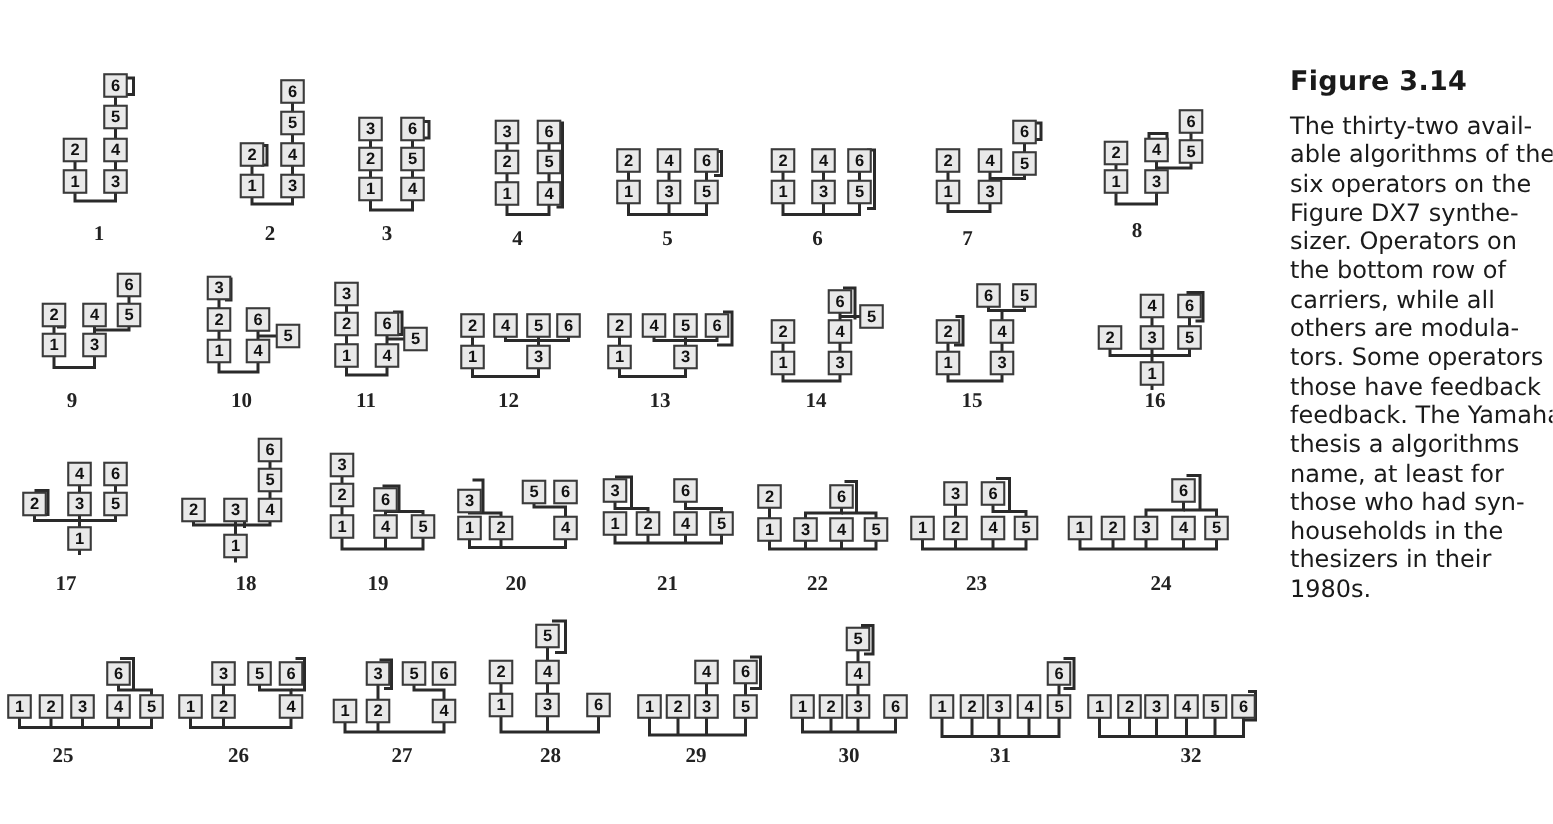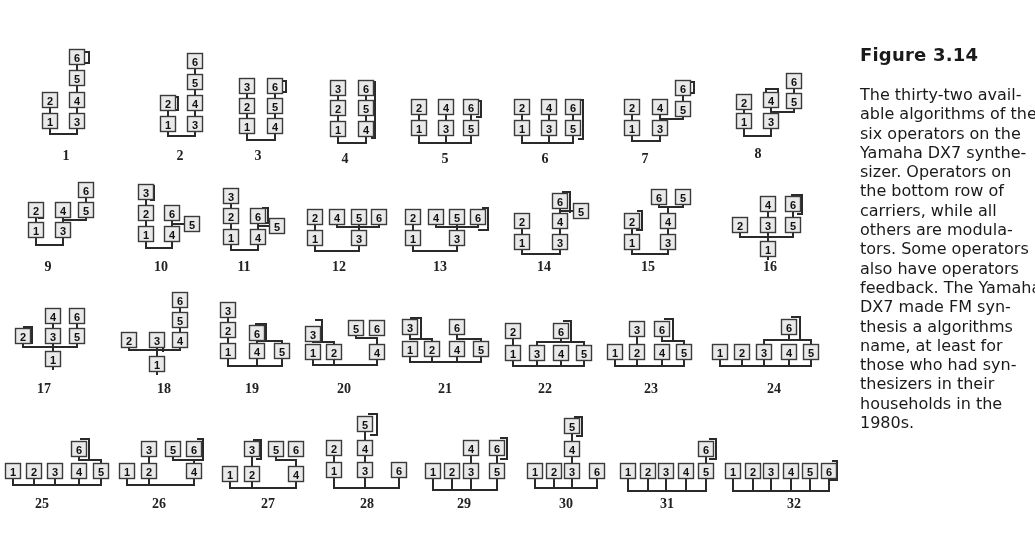--- a/index.html
+++ b/index.html
@@ -5,21 +5,21 @@
   html, body { margin:0; padding:0; background:#ffffff; }
   body { width:1035px; height:549px; position:relative; overflow:hidden; font-family:"Liberation Sans", sans-serif; }
   #figure-area { position:absolute; left:0; top:0; width:845px; height:549px; }
   #figure-svg { position:absolute; left:0; top:0; }
   .op-box { fill:#e9e9e9; stroke:#3a3a3a; stroke-width:1.4; }
   .op-label { font-family:"Liberation Sans", sans-serif; font-weight:bold; font-size:11px; fill:#111; text-anchor:middle; dominant-baseline:central; }
   .wire { fill:none; stroke:#2a2a2a; stroke-width:2; stroke-linejoin:miter; }
   .fb { fill:none; stroke:#2a2a2a; stroke-width:2; }
   .alg-num { font-family:"Liberation Serif", serif; font-weight:bold; font-size:14px; fill:#222; text-anchor:middle; }
   #caption { position:absolute; left:860px; top:44px; width:172px; color:#1a1a1a; }
-  #caption-title { font-family:"DejaVu Sans", sans-serif; font-weight:bold; font-size:18px; margin:0 0 20px 0; letter-spacing:0.2px; }
+  #caption-title { font-family:"DejaVu Sans", sans-serif; font-weight:bold; font-size:18px; margin:0 0 9px 0; letter-spacing:0.2px; }
   #caption-body { font-family:"DejaVu Sans", sans-serif; font-size:16px; line-height:19.3px; margin:0; }
   .cap-line { display:block; white-space:nowrap; }
 </style>
 </head>
 <body>
 
 <div id="figure-area">
   <svg id="figure-svg" width="845" height="549" viewBox="0 0 845 549">
       <g>
         <polyline points="50,121 50,134 77,134 77,121" class="wire"></polyline>
@@ -1059,29 +1059,28 @@
       </g>
     </svg>
 </div>
 
 <div id="caption">
   <div id="caption-title">Figure 3.14</div>
   <p id="caption-body">
       <span class="cap-line">The thirty-two avail-</span>
       <span class="cap-line">able algorithms of the</span>
       <span class="cap-line">six operators on the</span>
-      <span class="cap-line">Yamaha DX7 synthe-</span>
+      <span class="cap-line">Figure DX7 synthe-</span>
       <span class="cap-line">sizer. Operators on</span>
       <span class="cap-line">the bottom row of</span>
       <span class="cap-line">carriers, while all</span>
       <span class="cap-line">others are modula-</span>
       <span class="cap-line">tors. Some operators</span>
-      <span class="cap-line">also have operators</span>
+      <span class="cap-line">those have feedback</span>
       <span class="cap-line">feedback. The Yamaha</span>
-      <span class="cap-line">DX7 made FM syn-</span>
       <span class="cap-line">thesis a algorithms</span>
       <span class="cap-line">name, at least for</span>
       <span class="cap-line">those who had syn-</span>
+      <span class="cap-line">households in the</span>
       <span class="cap-line">thesizers in their</span>
-      <span class="cap-line">households in the</span>
       <span class="cap-line">1980s.</span>
     </p>
 </div>
 
 </body></html>

